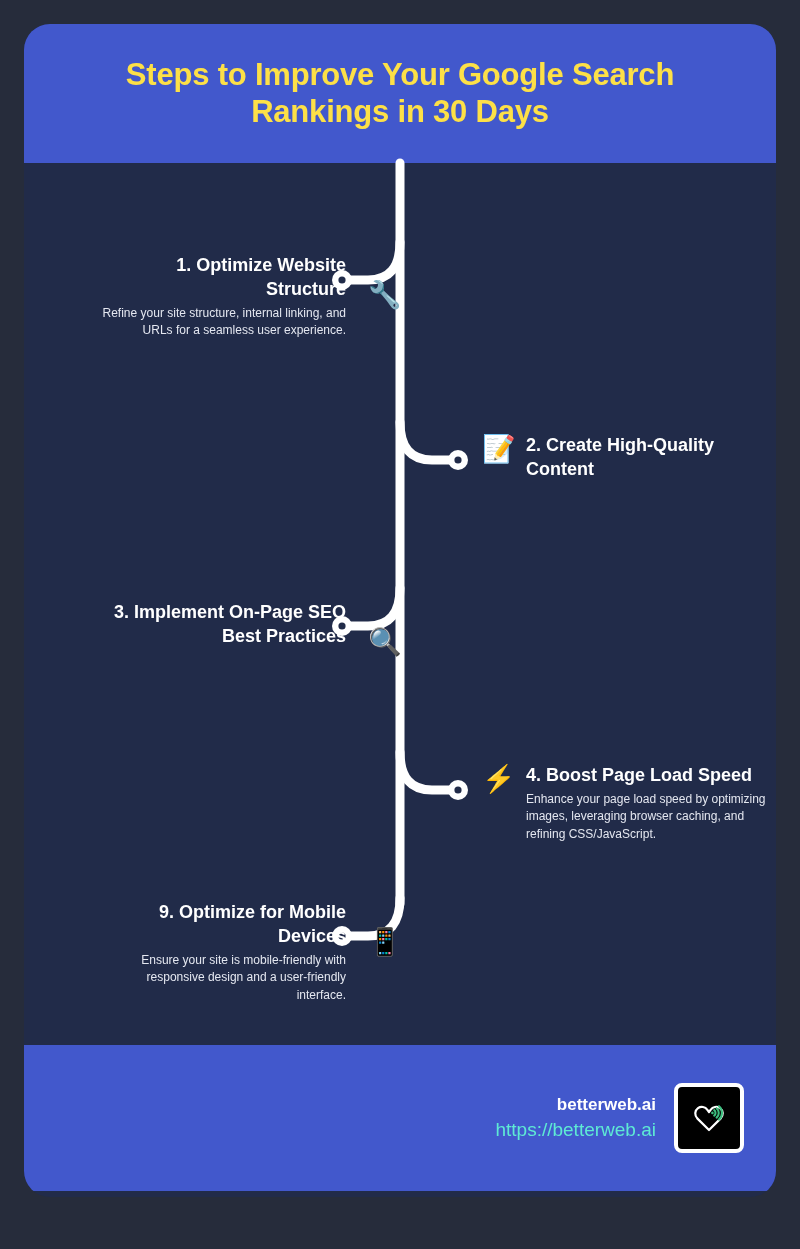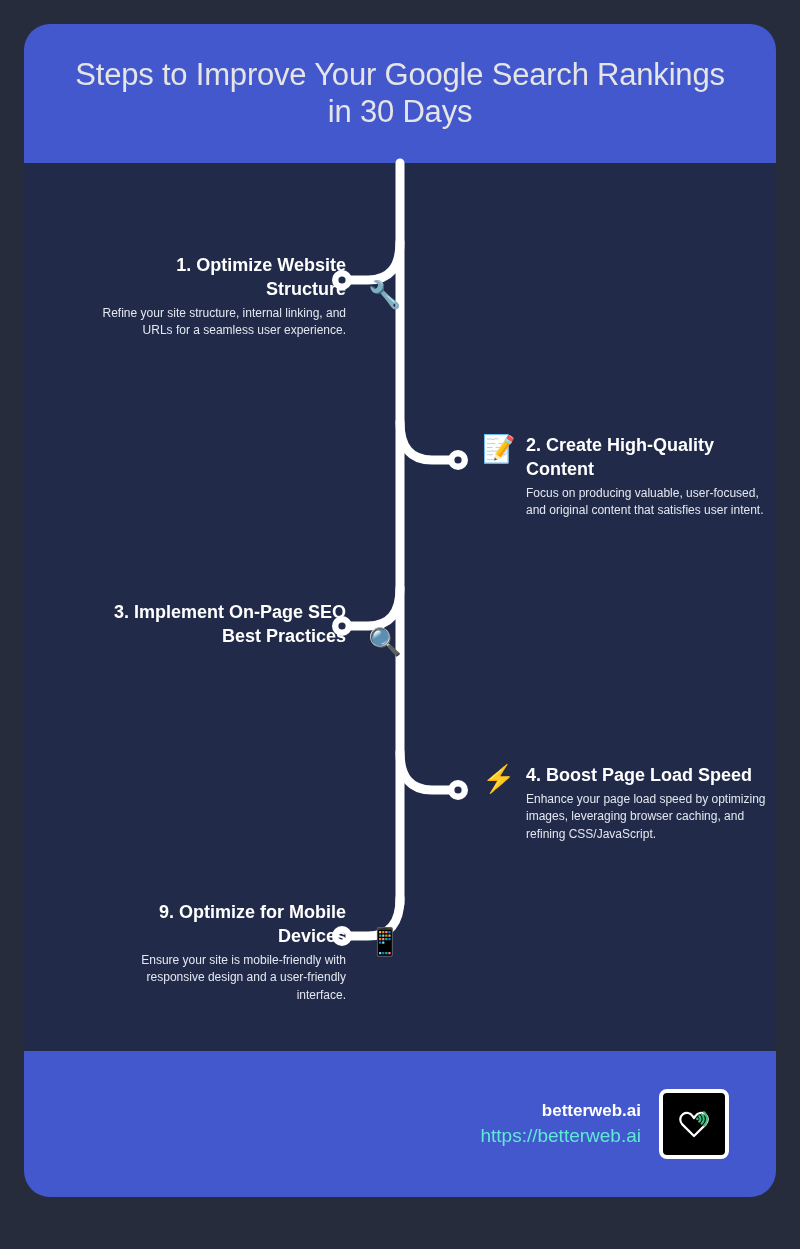--- a/index.html
+++ b/index.html
@@ -43,41 +43,41 @@
     height: 139px;
     background: #4258CC;
     display: flex;
     align-items: center;
     justify-content: center;
     box-sizing: border-box;
     padding: 0 44px;
   }
   .header-title {
     margin: 0;
-    color: #e5e5e5;
+    color: #fde047;
     font-size: 31px;
-    font-weight: normal;
+    font-weight: bold;
     line-height: 1.18;
     text-align: center;
     letter-spacing: -0.2px;
   }
 
   
   .footer {
     position: absolute;
     left: 0;
-    bottom: 0;
+    bottom: 6px;
     width: 752px;
     height: 146px;
     background: #4258CC;
     display: flex;
     align-items: center;
     justify-content: flex-end;
     box-sizing: border-box;
-    padding-right: 47px;
+    padding-right: 32px;
   }
   .footer-text {
     text-align: right;
     margin-right: 18px;
   }
   .footer-brand {
     display: block;
     color: #FFFFFF;
     font-size: 17px;
     font-weight: bold;
@@ -209,21 +209,20 @@
         <p class="step-title">1. Optimize Website Structure</p>
         <p class="step-desc">Refine your site structure, internal linking, and URLs for a seamless user experience.</p>
       </div>
       <span class="step-icon">🔧</span>
     </div>
 
     <div class="step right" id="step-2">
       <span class="step-icon">📝</span>
       <div class="step-text">
         <p class="step-title">2. Create High-Quality Content</p>
-        <p class="step-desc">Focus on producing valuable, user-focused, and original content that satisfies user intent.</p>
       </div>
     </div>
 
     <div class="step left" id="step-3">
       <div class="step-text">
         <p class="step-title">3. Implement On-Page SEO Best Practices</p>
       </div>
       <span class="step-icon">🔍</span>
     </div>
 

